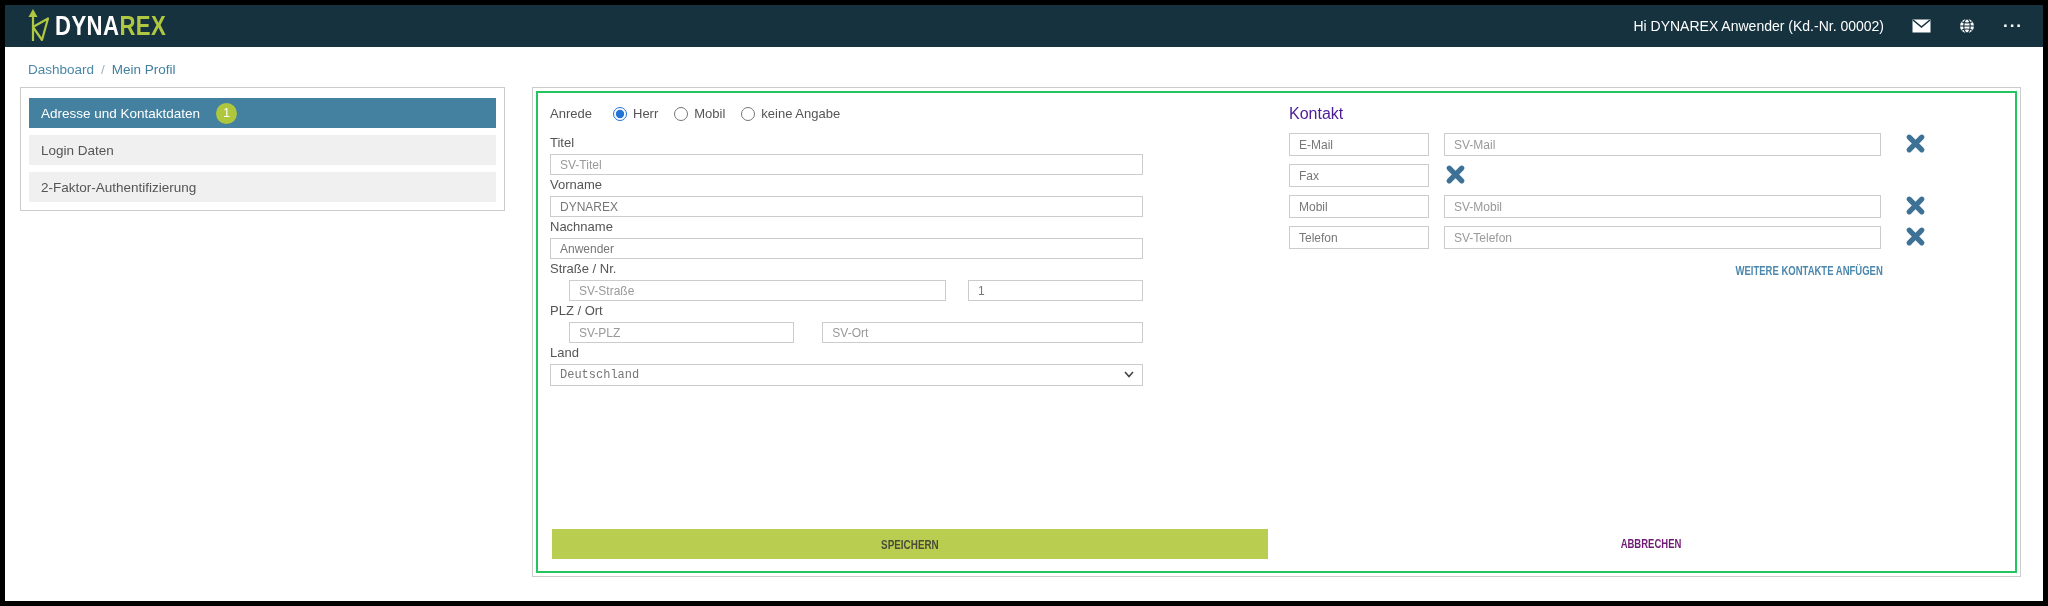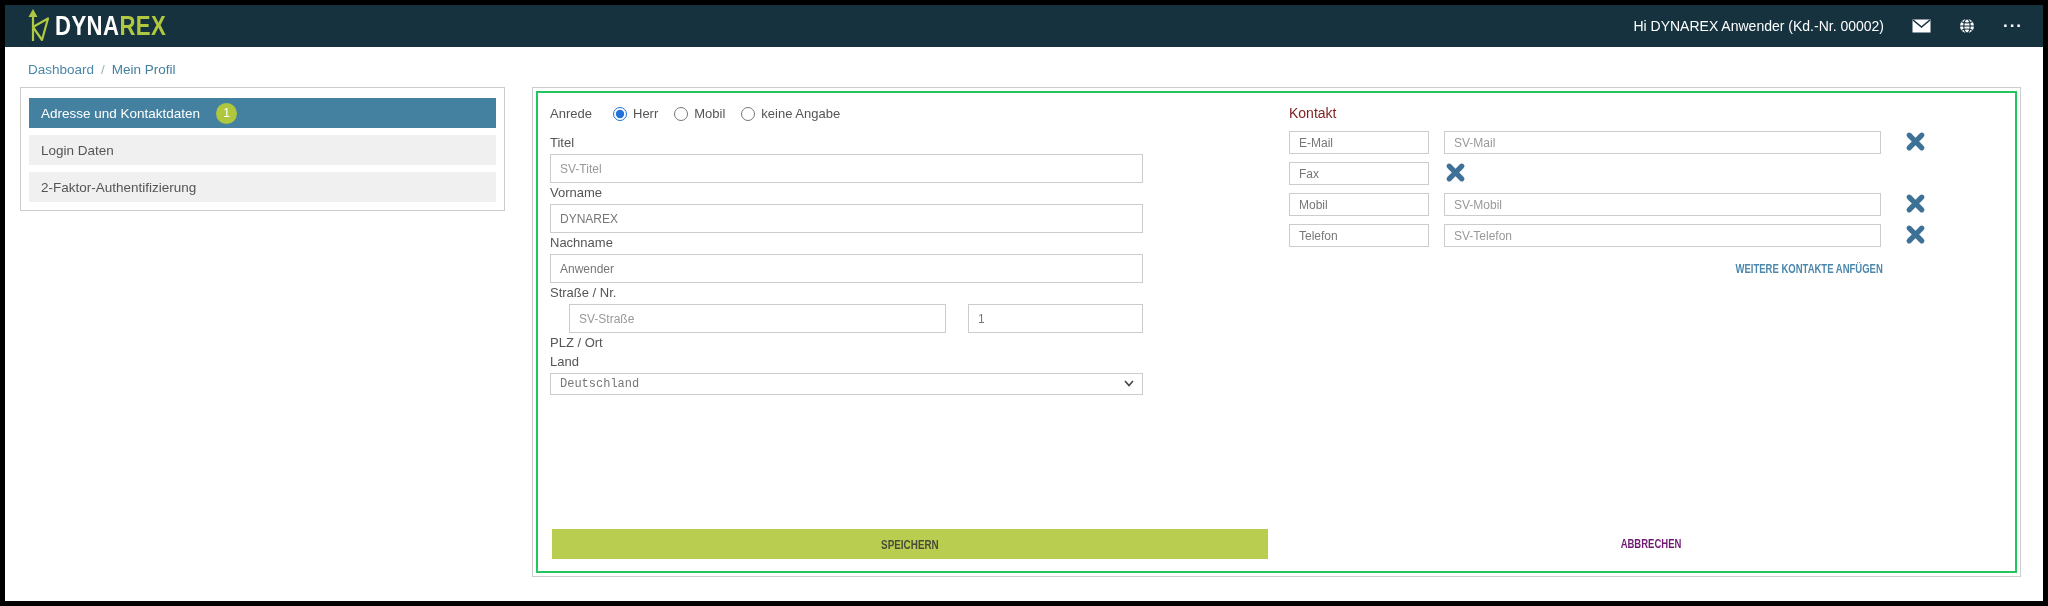--- a/index.html
+++ b/index.html
@@ -74,39 +74,39 @@
   .anrede-row { display:flex; align-items:center; margin-bottom:13px; height:17px; }
   .anrede-row .f-label { width:63px; margin:0; }
   .radio-group { display:flex; align-items:center; gap:16px; }
   .radio-opt { display:flex; align-items:center; gap:6px; font-size:13px; color:#555; cursor:pointer; }
   .radio-opt input { width:14px; height:14px; accent-color:#2272d7; margin:0; cursor:pointer; }
 
   .f-label { display:block; font-size:13px; color:#555; margin-bottom:4px; }
   .req { color:#a6c235; margin-left:3px; }
   .fgroup { margin-bottom:2px; }
   .txt {
-    height:29px; border:1px solid #ccc; background:#fff; width:100%;
+    height:21px; border:1px solid #ccc; background:#fff; width:100%;
     font-family:inherit; font-size:12px; color:#777; padding:0 9px;
   }
   .txt::placeholder { color:#999; opacity:1; }
   .split { display:flex;padding-left:19px; }
   .in-strasse { width:391px; margin-right:22px; }
   .in-nr { width:180px; }
   .in-plz { width:233px; margin-right:28px; }
   .in-ort { width:332px; }
   .sel-wrap { position:relative; width:100%; }
   .sel {
     appearance:none; -webkit-appearance:none; height:22px; width:100%;
     border:1px solid #ccc; background:#fff; font-family:Liberation Mono, monospace;
     font-size:12px; color:#777; padding:0 9px; cursor:pointer;
   }
   .sel-chev { position:absolute; right:8px; top:4px; pointer-events:none; display:flex; }
 
   
-  .k-label { display:block; font-size:14px; color:#7f1d1d; margin-bottom:10px; }
+  .k-label { display:block; font-size:16px; color:#4c1d95; margin-bottom:10px; }
   .k-row { display:flex; align-items:center; margin-bottom:8px; }
   .k-type { width:140px; margin-right:15px; height:23px; }
   .k-val { flex:1; margin-right:23px; height:23px; }
   .xbtn {
     width:22px; height:22px; border:none; background:transparent; cursor:pointer;
     display:flex; align-items:center; justify-content:center; padding:0;
   }
   .k-addrow { text-align:right; margin-top:12px; padding-right:43px; }
   .cond-link {
     color:#4c87ad; font-size:12.5px; font-weight:bold; text-decoration:none;
@@ -231,20 +231,24 @@
         <div class="fgroup">
           <label class="f-label">Straße / Nr.</label>
           <div class="split">
             <input class="txt in-strasse" type="text" placeholder="SV-Straße" style="">
             <input class="txt in-nr" type="text" value="1" style="">
           </div>
         </div>
 
         <div class="fgroup">
           <label class="f-label">PLZ / Ort</label>
+          <div class="split">
+            <input class="txt in-plz" type="text" placeholder="SV-PLZ" style="">
+            <input class="txt in-ort" type="text" placeholder="SV-Ort" style="">
+          </div>
         </div>
 
         <div class="fgroup">
           <label class="f-label">Land</label>
           <div class="sel-wrap">
             <select class="sel">
               <option>Deutschland</option>
             </select>
             <span class="sel-chev">
               <svg width="12" height="12" viewBox="0 0 12 12">

